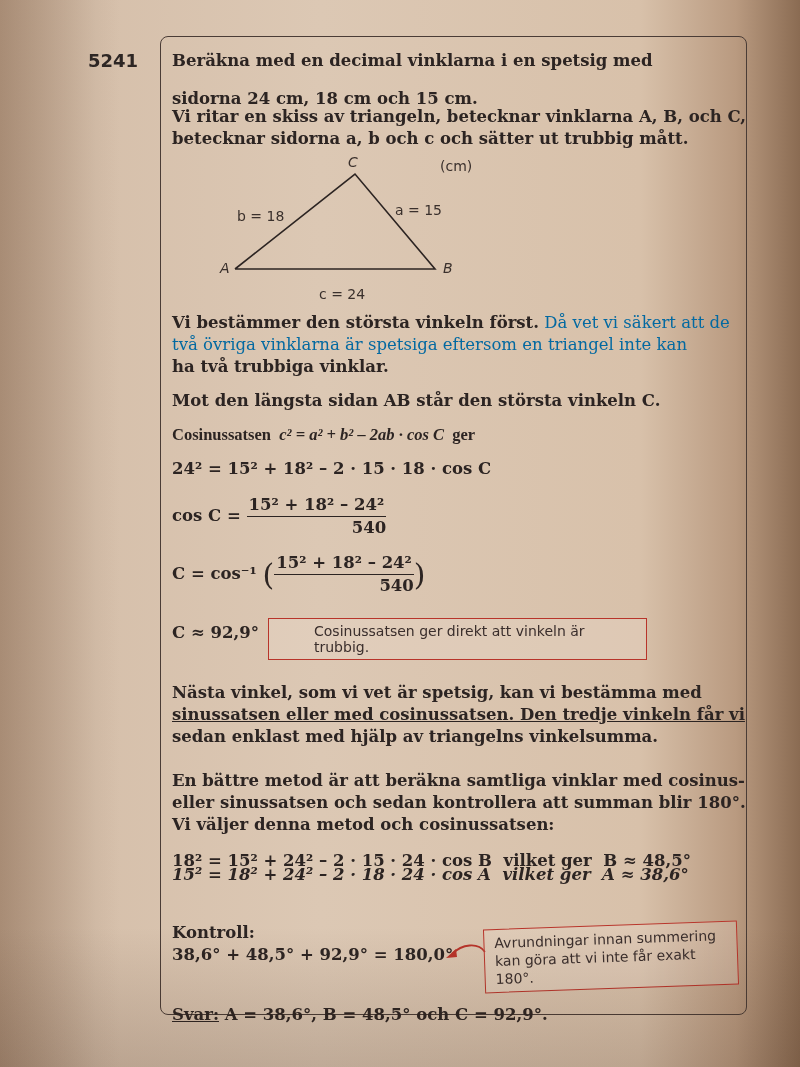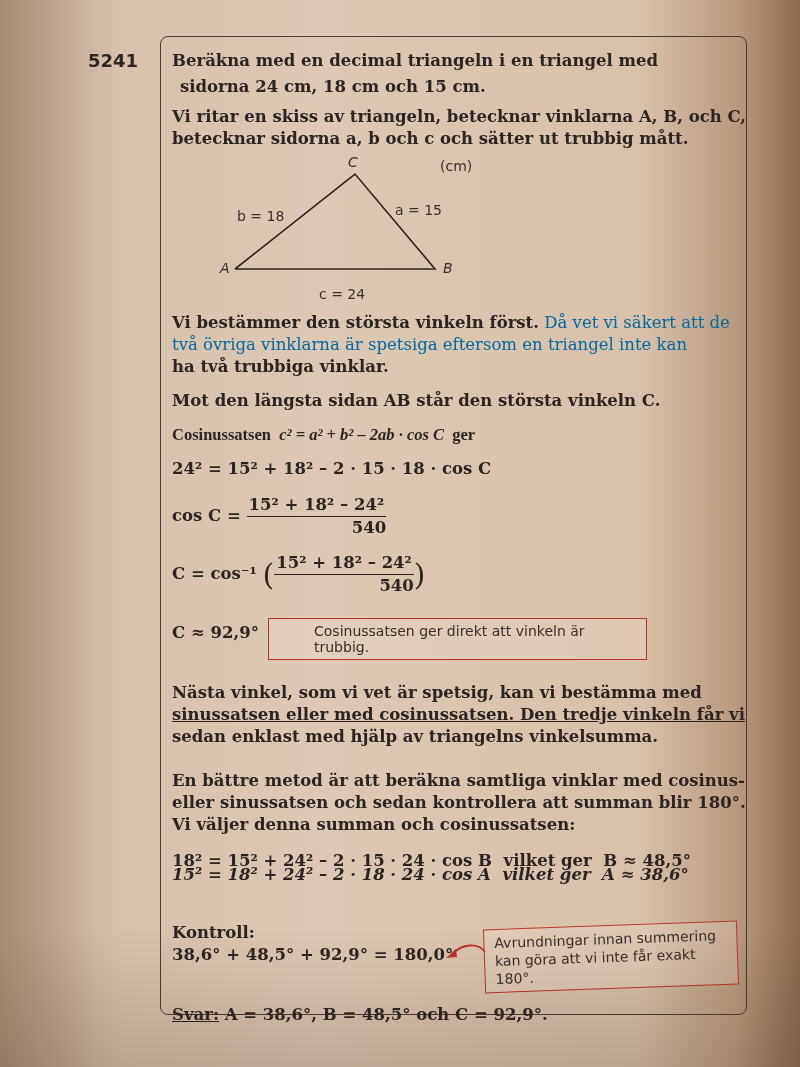--- a/index.html
+++ b/index.html
@@ -46,22 +46,22 @@
 </head>
 <body>
 
 <div class="shade-left"></div>
 
 <div class="problem-number">5241</div>
 
 <div class="frame"></div>
 
 <div class="content">
-  <div class="p" style="top:50px;">Beräkna med en decimal triangeln i en triangel med</div>
-  <div class="p" style="top:76px;margin-left:8px;">sidorna  24 cm, 18 cm och 15 cm.</div>
+  <div class="p" style="top:50px;">Beräkna med en decimal vinklarna i en spetsig med</div>
+  <div class="p" style="top:88px;">sidorna  24 cm, 18 cm och 15 cm.</div>
 
   <div class="p" style="top:106px;">Vi ritar en skiss av triangeln, betecknar vinklarna A, B, och C,</div>
   <div class="p" style="top:128px;">betecknar sidorna a, b och  c och sätter ut trubbig mått.</div>
 
   <div class="p" style="top:312px;">
     <span>Vi bestämmer den största vinkeln först.</span><span class="light"> Då vet vi säkert att de</span>
   </div>
   <div class="p light" style="top:334px;">två övriga vinklarna är spetsiga eftersom en triangel inte kan</div>
   <div class="p" style="top:356px;">ha två trubbiga vinklar.</div>
 
@@ -98,21 +98,21 @@
   <span>Cosinussatsen ger direkt att vinkeln är trubbig.</span>
 </div>
 
 <div class="content">
   <div class="p" style="top:682px;">Nästa vinkel, som vi vet är spetsig, kan vi bestämma med</div>
   <div class="p" style="top:704px;text-decoration:underline;">sinussatsen eller med cosinussatsen. Den tredje vinkeln får vi</div>
   <div class="p" style="top:726px;">sedan enklast med hjälp av triangelns vinkelsumma.</div>
 
   <div class="p" style="top:770px;">En bättre metod är att beräkna samtliga vinklar med cosinus-</div>
   <div class="p" style="top:792px;">eller sinussatsen och sedan kontrollera att summan blir 180°.</div>
-  <div class="p" style="top:814px;">Vi väljer denna summan och cosinussatsen:</div>
+  <div class="p" style="top:814px;">Vi väljer denna metod och cosinussatsen:</div>
 
   <div class="p" style="top:850px;">
     <span>18² = 15² + 24² – 2 · 15 · 24 · cos B</span>&nbsp;
     <span>vilket ger</span>&nbsp;
     <span>B ≈ 48,5°</span>
   </div>
   <div class="p" style="top:864px;font-style:italic;">
     <span>15² = 18² + 24² – 2 · 18 · 24 · cos A</span>&nbsp;
     <span>vilket ger</span>&nbsp;
     <span>A ≈ 38,6°</span>

